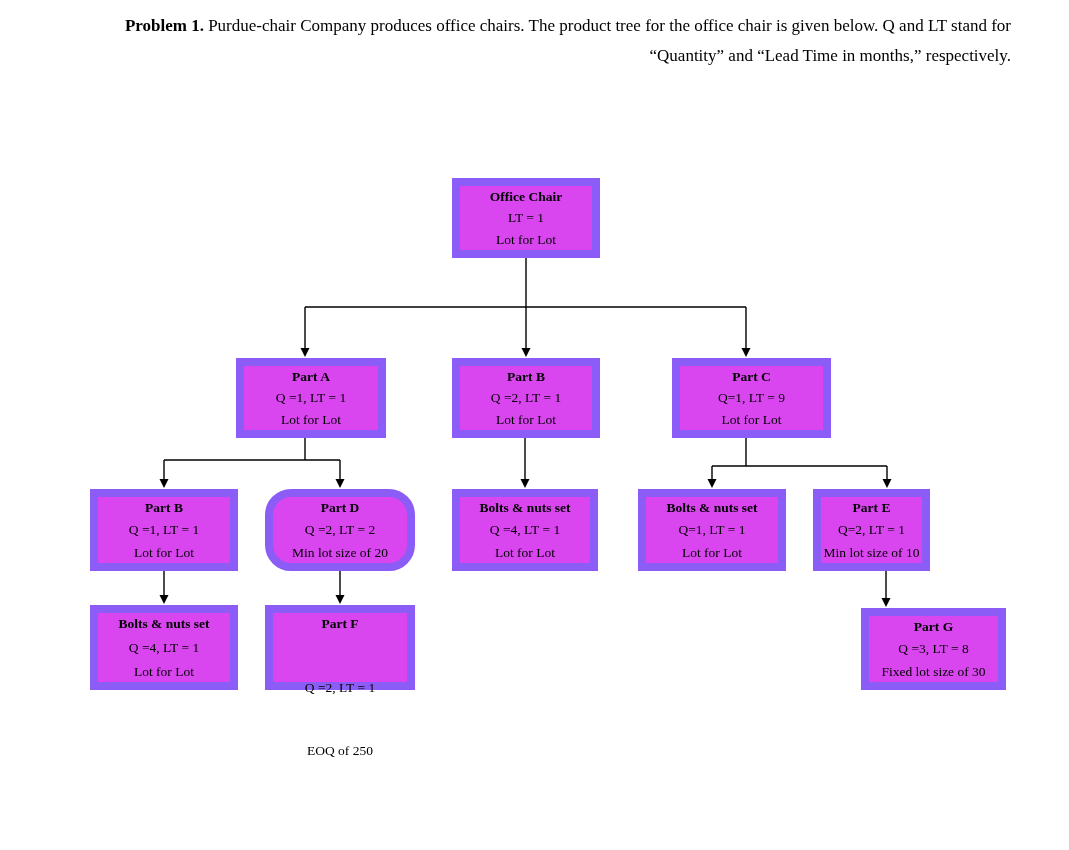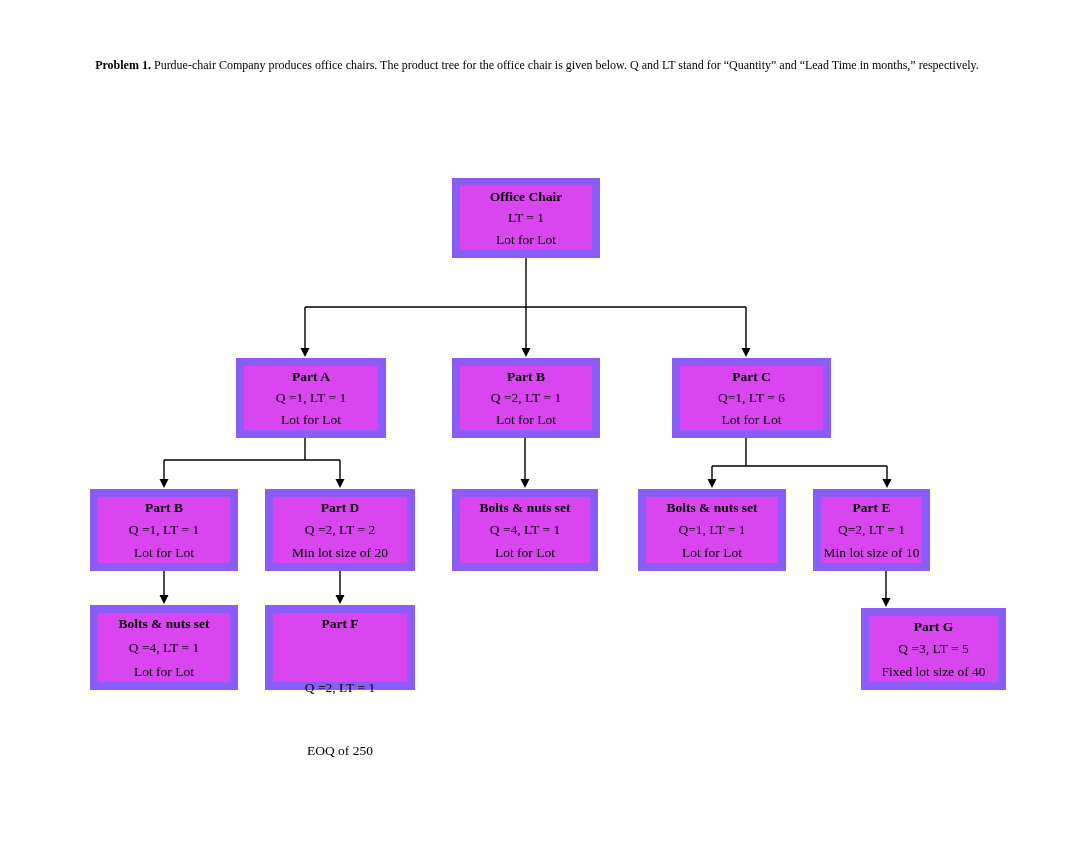--- a/index.html
+++ b/index.html
@@ -10,24 +10,23 @@
     background: #ffffff;
     color: #000000;
     font-family: "Liberation Serif", serif;
     overflow: hidden;
   }
   .statement {
     position: absolute;
     left: 63px;
     top: 11px;
     width: 948px;
-    font-size: 12px;
+    font-size: 17px;
     line-height: 30px;
-    text-align: center;
-    margin-top: 39px;
+    text-align: right;
   }
   .statement .bold { font-weight: bold; }
   .connectors {
     position: absolute;
     left: 0; top: 0;
     pointer-events: none;
   }
   .node {
     position: absolute;
     box-sizing: border-box;
@@ -106,31 +105,31 @@
   </div>
 
   <div class="node" style="left:452px; top:358px; width:148px; height:80px;">
     <div class="node-title">Part B</div>
     <div class="node-line">Q =2, LT = 1</div>
     <div class="node-line">Lot for Lot</div>
   </div>
 
   <div class="node" style="left:672px; top:358px; width:159px; height:80px;">
     <div class="node-title">Part C</div>
-    <div class="node-line">Q=1, LT = 6</div>
+    <div class="node-line">Q=1, LT = 9</div>
     <div class="node-line">Lot for Lot</div>
   </div>
 
   <div class="node" style="left:90px; top:489px; width:148px; height:82px;">
     <div class="node-title">Part B</div>
     <div class="node-line">Q =1, LT = 1</div>
     <div class="node-line">Lot for Lot</div>
   </div>
 
-  <div class="node" style="left:265px; top:489px; width:150px; height:82px;">
+  <div class="node" style="left:265px; top:489px; width:150px; height:82px;border-radius:26px;">
     <div class="node-title">Part D</div>
     <div class="node-line">Q =2, LT = 2</div>
     <div class="node-line">Min lot size of 20</div>
   </div>
 
   <div class="node" style="left:452px; top:489px; width:146px; height:82px;">
     <div class="node-title">Bolts &amp; nuts set</div>
     <div class="node-line">Q =4, LT = 1</div>
     <div class="node-line">Lot for Lot</div>
   </div>
@@ -154,17 +153,17 @@
   </div>
 
   <div class="node" style="left:265px; top:605px; width:150px; height:85px;gap:46px;">
     <div class="node-title">Part F</div>
     <div class="node-line">Q =2, LT = 1</div>
     <div class="node-line">EOQ of 250</div>
   </div>
 
   <div class="node" style="left:815px; top:608px; width:145px; height:82px;margin-left:46px;">
     <div class="node-title">Part G</div>
-    <div class="node-line">Q =3, LT = 5</div>
-    <div class="node-line">Fixed lot size of 40</div>
+    <div class="node-line">Q =3, LT = 8</div>
+    <div class="node-line">Fixed lot size of 30</div>
   </div>
 
 </div>
 
 </body></html>

